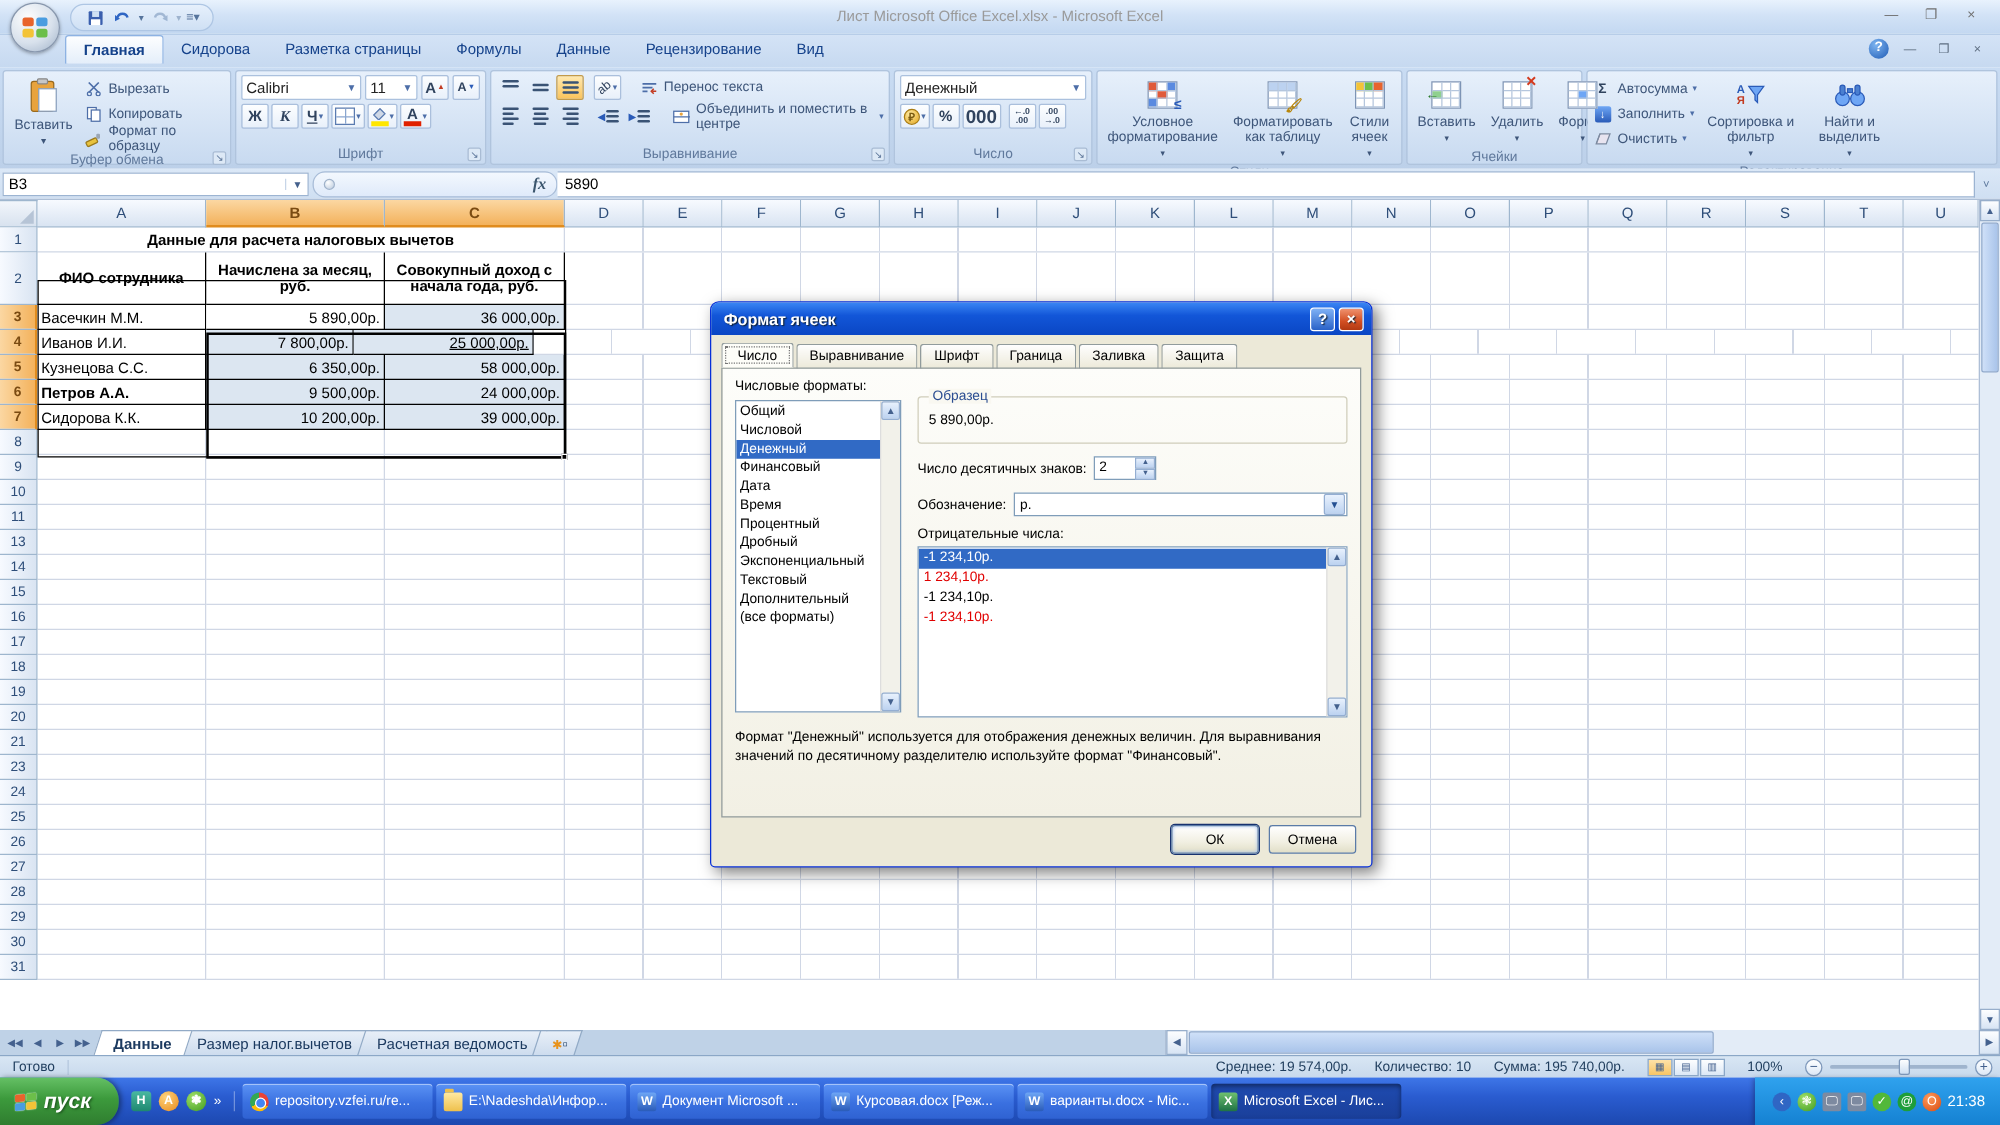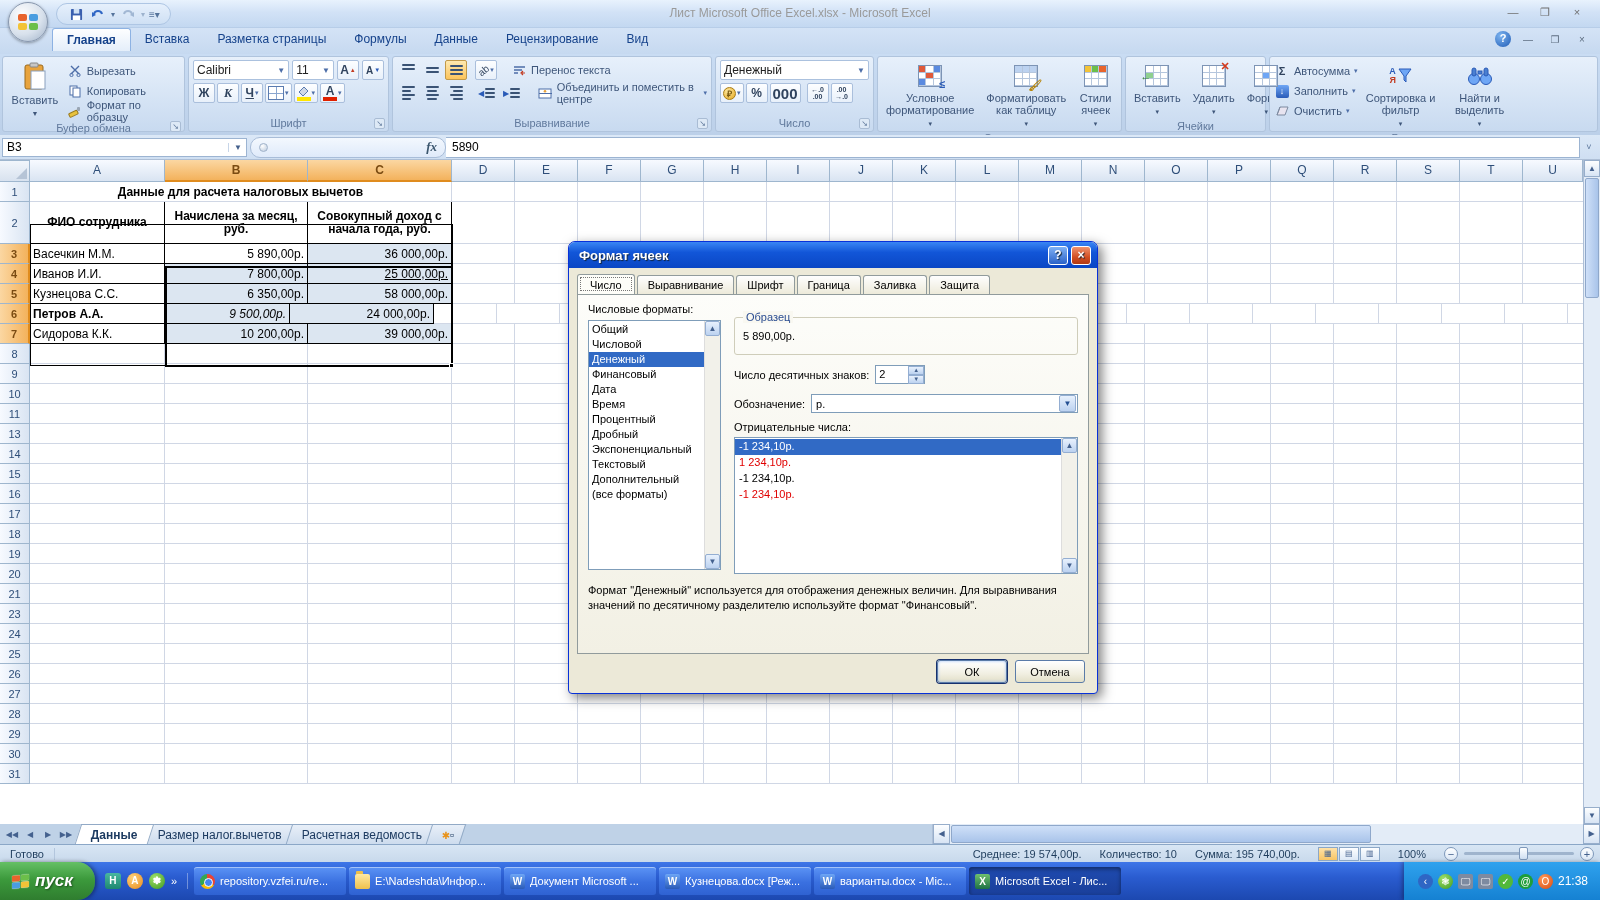--- a/index.html
+++ b/index.html
@@ -255,21 +255,21 @@
 <div id="win-title" class="abs">Лист Microsoft Office Excel.xlsx  -  Microsoft Excel</div>
 <div class="winctl abs" style="right:10px;">
   <span>—</span>
   <span>❐</span>
   <span>×</span>
 </div>
 
 <div id="tabrow" class="abs">
   <div id="ribbon-tabs">
       <div class="rtab active">Главная</div>
-      <div class="rtab">Вставка</div>
+      <div class="rtab">Сидорова</div>
       <div class="rtab">Разметка страницы</div>
       <div class="rtab">Формулы</div>
       <div class="rtab">Данные</div>
       <div class="rtab">Рецензирование</div>
       <div class="rtab">Вид</div>
     </div>
 </div>
 <div id="tabrow-right">
   <span id="help-icon">?</span>
   <span class="wc">—</span>
@@ -748,35 +748,35 @@
       <div class="grow" style="height: 20px;">
         <div class="rowhdr sel">3</div>
         <div class="cell tname" style="width: 135px;">Васечкин М.М.</div>
         <div class="cell tnum activecell" style="width: 143px;">5 890,00р.</div>
         <div class="cell tnum selrange" style="width: 144px;">36 000,00р.</div>
         <div class="cell filler" style="flex: 1 1 0%;"></div>
       </div>
       <div class="grow" style="height: 20px;">
         <div class="rowhdr sel">4</div>
         <div class="cell tname" style="width: 135px;">Иванов И.И.</div>
-        <div class="cell tnum selrange" style="width: 143px;">7 800,00р.</div>
+        <div class="cell tnum selrange" style="width: 118px;">7 800,00р.</div>
         <div class="cell tnum selrange" style="width: 144px; text-decoration: underline;">25 000,00р.</div>
         <div class="cell filler" style="flex: 1 1 0%;"></div>
       </div>
       <div class="grow" style="height: 20px;">
         <div class="rowhdr sel">5</div>
         <div class="cell tname" style="width: 135px;">Кузнецова С.С.</div>
         <div class="cell tnum selrange" style="width: 143px;">6 350,00р.</div>
         <div class="cell tnum selrange" style="width: 144px;">58 000,00р.</div>
         <div class="cell filler" style="flex: 1 1 0%;"></div>
       </div>
       <div class="grow" style="height: 20px;">
         <div class="rowhdr sel">6</div>
         <div class="cell tname" style="width: 135px; font-weight: bold;">Петров А.А.</div>
-        <div class="cell tnum selrange" style="width: 125px; font-style: italic;">9 500,00р.</div>
+        <div class="cell tnum selrange" style="width: 143px;">9 500,00р.</div>
         <div class="cell tnum selrange" style="width: 144px;">24 000,00р.</div>
         <div class="cell filler" style="flex: 1 1 0%;"></div>
       </div>
       <div class="grow" style="height: 20px;">
         <div class="rowhdr sel">7</div>
         <div class="cell tname" style="width: 135px;">Сидорова К.К.</div>
         <div class="cell tnum selrange" style="width: 143px;">10 200,00р.</div>
         <div class="cell tnum selrange" style="width: 144px;">39 000,00р.</div>
         <div class="cell filler" style="flex: 1 1 0%;"></div>
       </div>
@@ -1019,21 +1019,21 @@
       <div class="task">
         <span class="ticon folder"></span>
         <span>E:\Nadeshda\Инфор...</span>
       </div>
       <div class="task">
         <span class="ticon word">W</span>
         <span>Документ Microsoft ...</span>
       </div>
       <div class="task">
         <span class="ticon word">W</span>
-        <span>Кузнецова.docx [Реж...</span>
+        <span>Курсовая.docx [Реж...</span>
       </div>
       <div class="task">
         <span class="ticon word">W</span>
         <span>варианты.docx - Mic...</span>
       </div>
       <div class="task active">
         <span class="ticon excel">X</span>
         <span>Microsoft Excel - Лис...</span>
       </div>
     </div>

